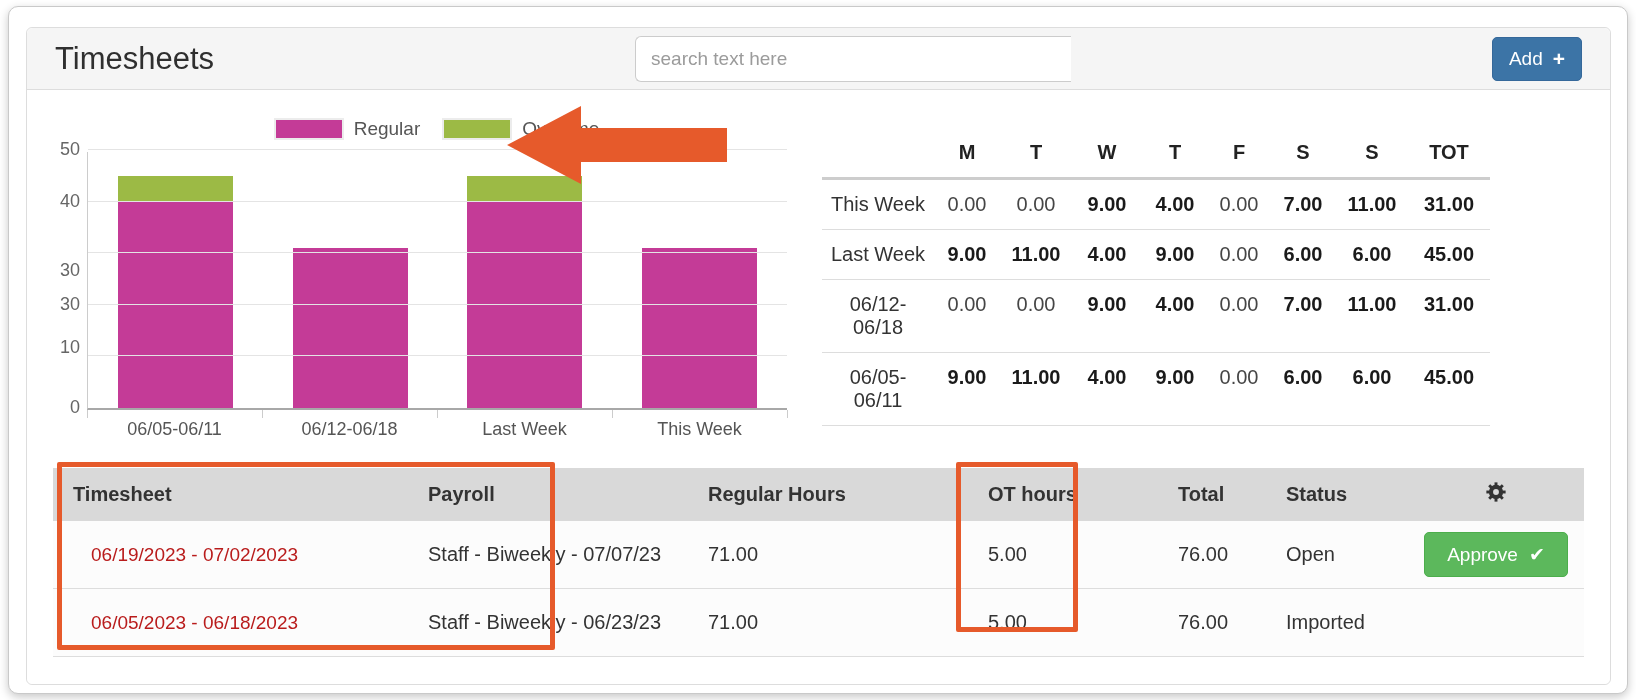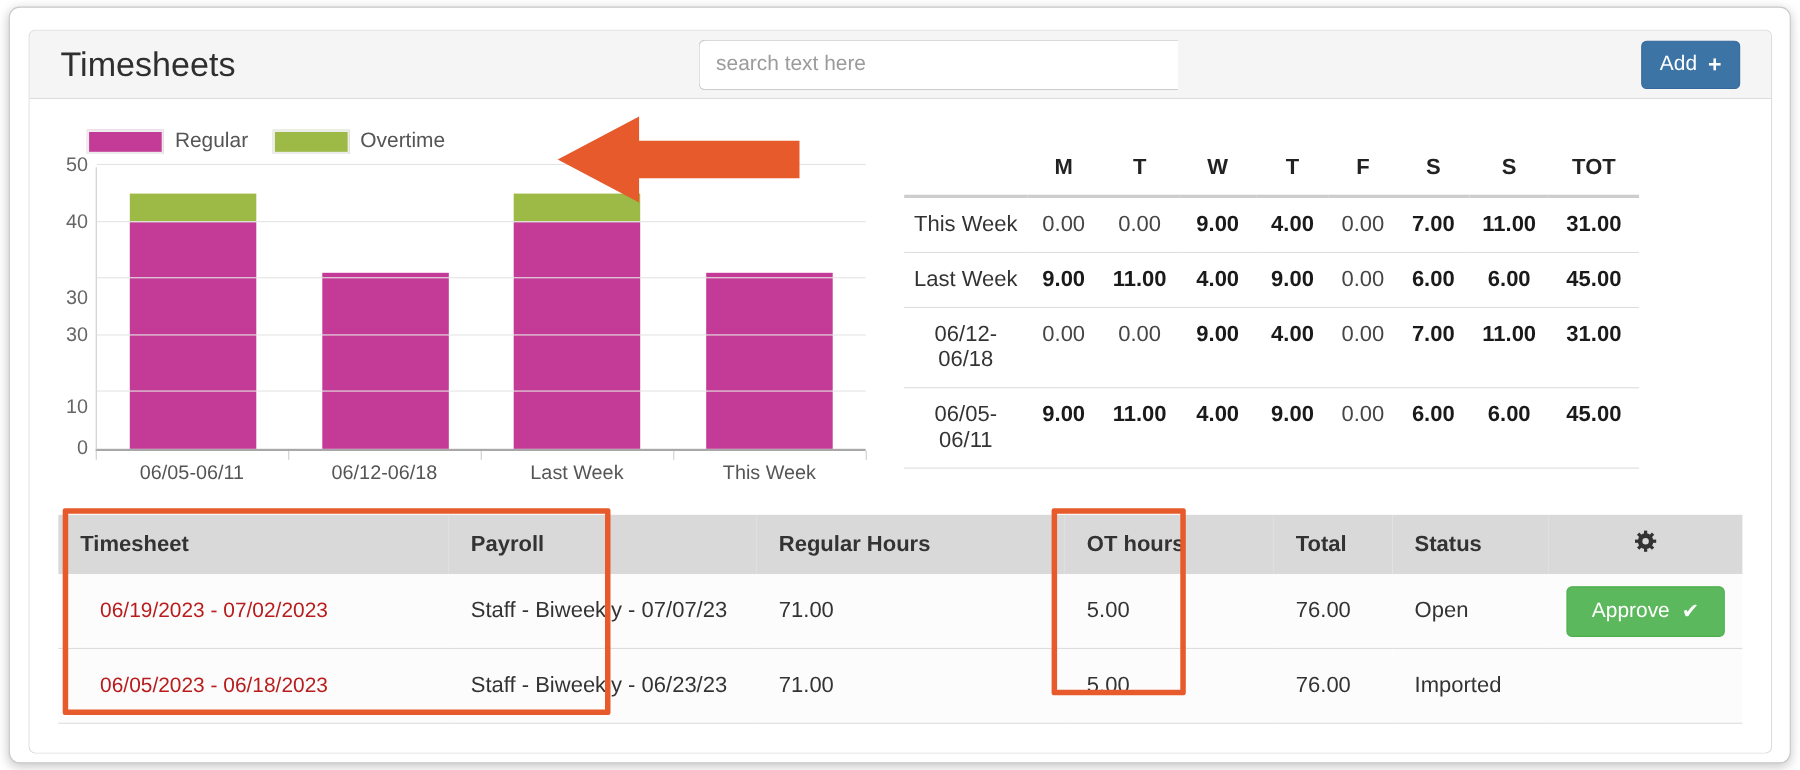--- a/index.html
+++ b/index.html
@@ -45,21 +45,21 @@
   }
   .plus-glyph { font-weight: bold; font-size: 21px; line-height: 1; }
   
   .panel-body {
     flex: 1; position: relative; background: #fff;
     border-radius: 0 0 6px 6px; padding: 12px 12px 0;
   }
   .top-row { display: flex; }
   
   .chart-area { width: 755px; }
-  .legend { display: flex; justify-content: flex-start; gap: 22px; margin: 16px 0 12px 40px; }
+  .legend { display: flex; justify-content: center; gap: 22px; margin: 16px 0 12px 40px; }
   .legend-item { display: flex; align-items: center; gap: 10px; }
   .swatch { width: 70px; height: 22px; border: 2px solid #ececec; }
   .legend-label { font-size: 19px; color: #555; }
   .chart-grid {
     margin-left: 48px; position: relative; height: 258px; width: 700px;
     border-left: 1px solid #ccc; border-bottom: 2px solid #a8a8a8;
   }
   .gridline { position: absolute; left: 0; right: 0; height: 1px; background: #e4e4e4; }
   .ylabel {
     position: absolute; left: -48px; width: 40px; text-align: right;
@@ -151,21 +151,21 @@
                 <div class="bar-slot">
                   <div class="bar-seg" style="height: 25.8px; background: rgb(156, 186, 69);"></div>
                   <div class="bar-seg" style="height: 206.4px; background: rgb(196, 59, 151);"></div>
                 </div>
                 <div class="bar-slot">
                   <div class="bar-seg" style="height: 159.96px; background: rgb(196, 59, 151);"></div>
                 </div>
               </div>
           <div class="ylabel" style="bottom: -10px;">0</div>
               <div class="gridline" style="bottom: 51.6px;"></div>
-              <div class="ylabel" style="bottom: 28px;">10</div>
+              <div class="ylabel" style="bottom: 50px;">10</div>
               <div class="gridline" style="bottom: 103.2px;"></div>
               <div class="ylabel" style="bottom: 93.2px;">30</div>
               <div class="gridline" style="bottom: 154.8px;"></div>
               <div class="ylabel" style="bottom: 127px;">30</div>
               <div class="gridline" style="bottom: 206.4px;"></div>
               <div class="ylabel" style="bottom: 196.4px;">40</div>
               <div class="gridline" style="bottom: 258px;"></div>
               <div class="ylabel" style="bottom: 248px;">50</div>
             </div>
           <div class="xlabels" id="xlabels">

